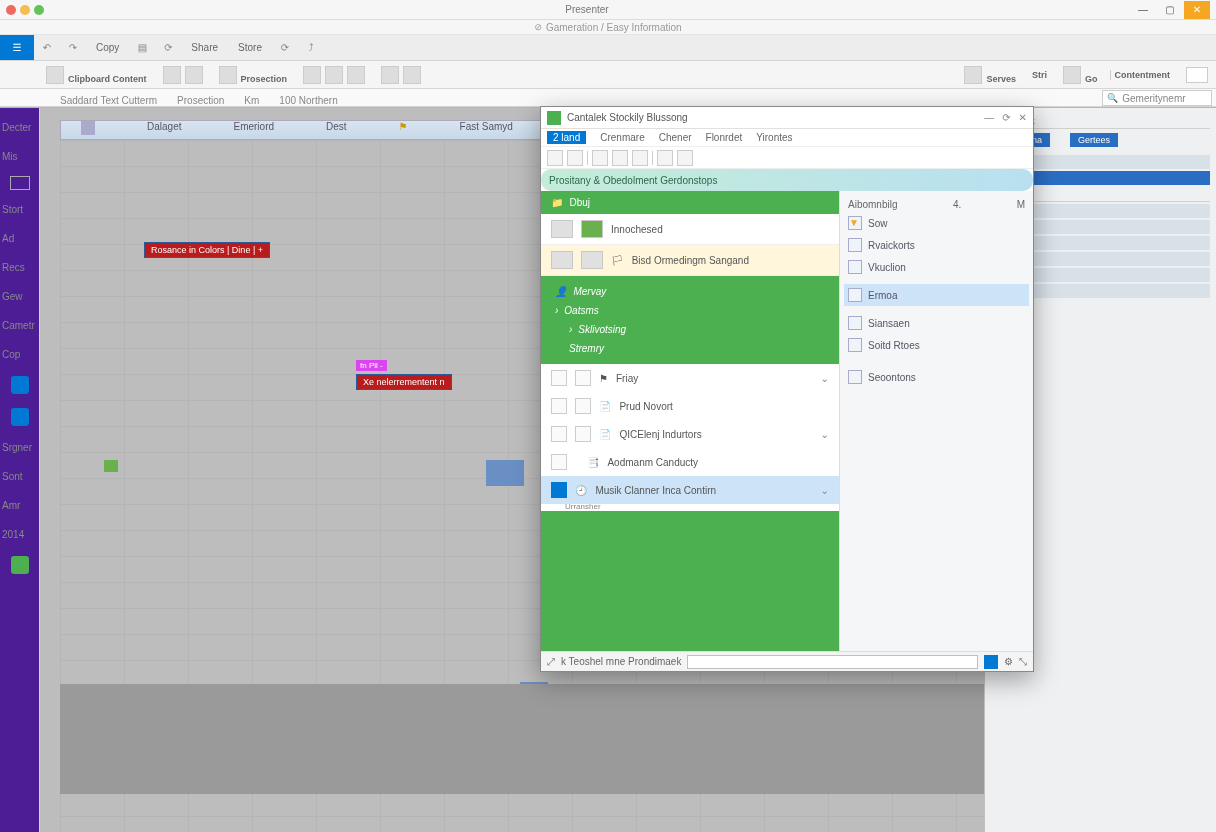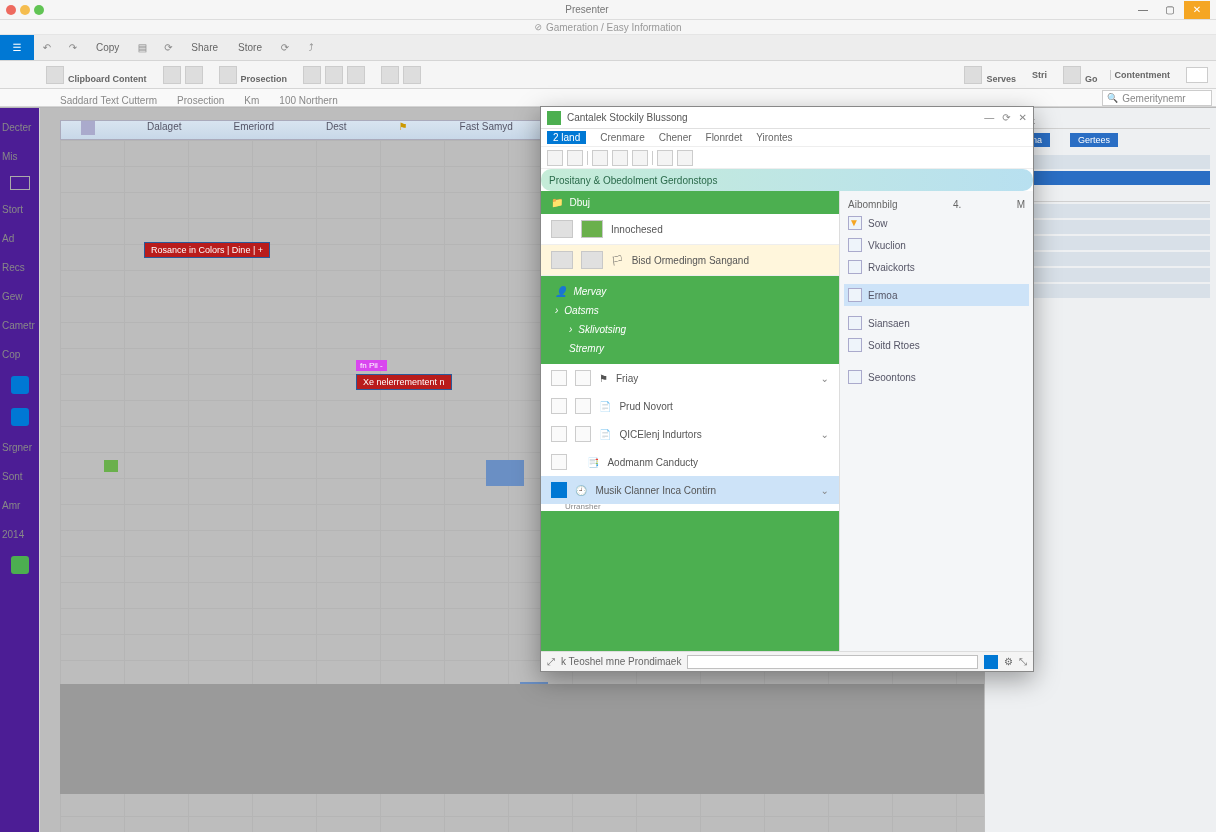--- a/index.html
+++ b/index.html
@@ -336,25 +336,25 @@
           <span>Aibomnbilg</span>
           <span>4.</span>
           <span>M</span>
         </div>
       <div class="rrow2">
           <span class="ri" style="color:#f5a623">▼</span>
           <span>Sow</span>
         </div>
       <div class="rrow2">
           <span class="ri"></span>
+          <span>Rvaickorts</span>
+        </div>
+      <div class="rrow2">
+          <span class="ri"></span>
           <span>Vkuclion</span>
-        </div>
-      <div class="rrow2">
-          <span class="ri"></span>
-          <span>Rvaickorts</span>
         </div>
       <div style="height:6px"></div>
       <div class="rrow2 sel">
           <span class="ri"></span>
           <span>Ermoa</span>
         </div>
       <div style="height:6px"></div>
       <div class="rrow2">
           <span class="ri"></span>
           <span>Siansaen</span>

